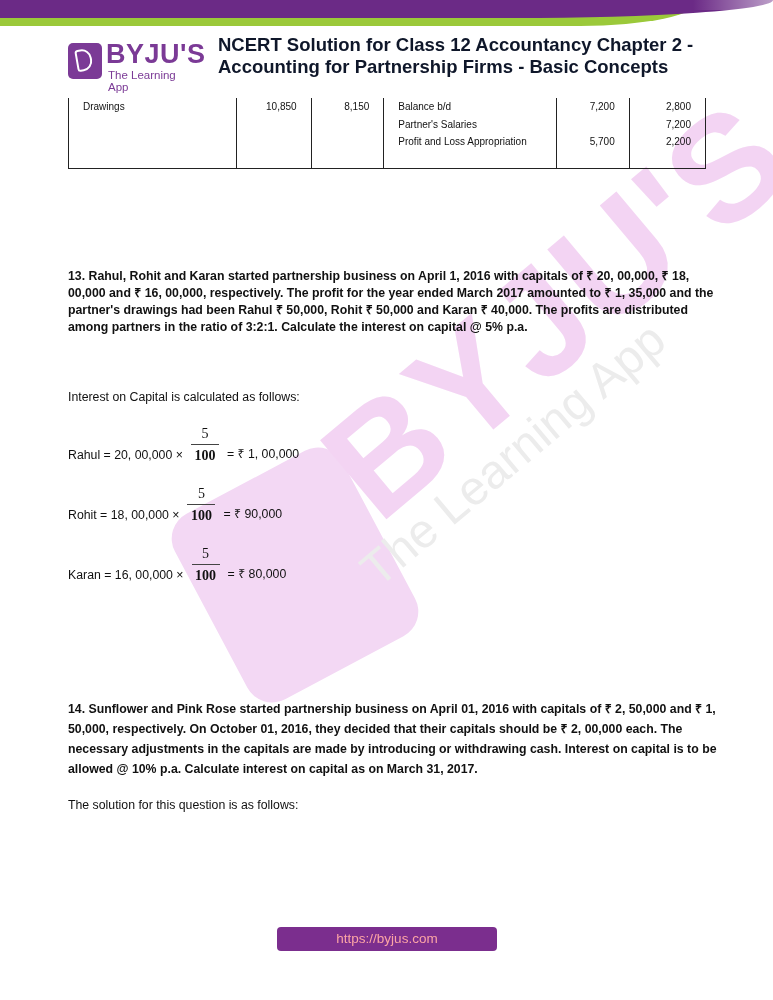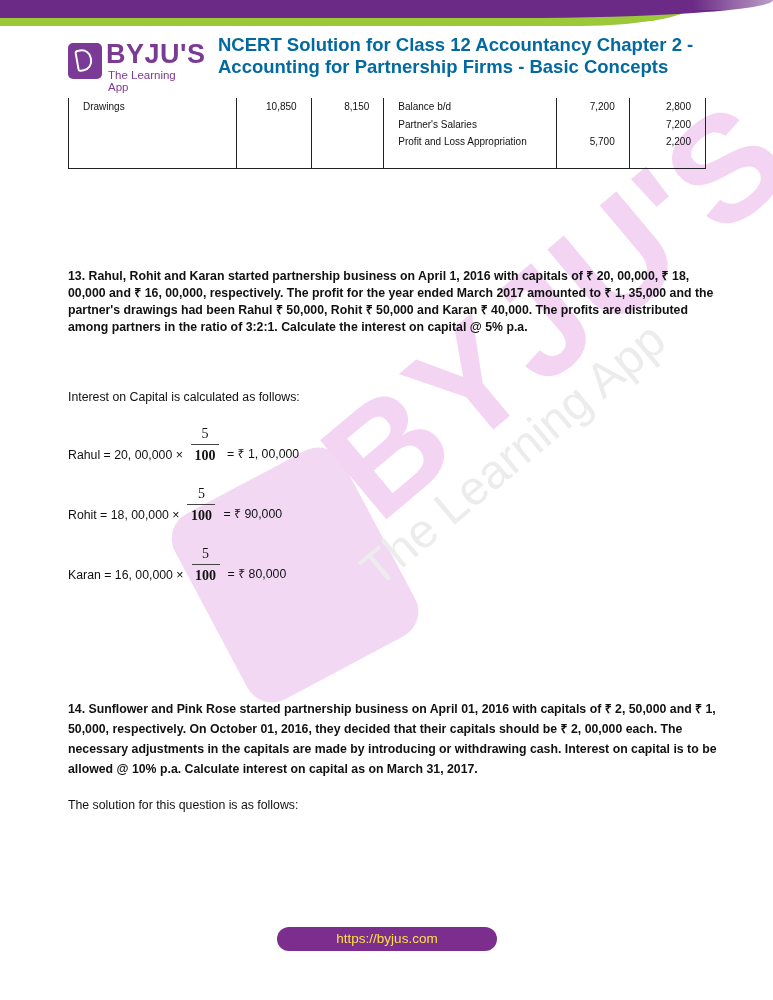--- a/index.html
+++ b/index.html
@@ -10,21 +10,21 @@
   .banner .green { position: absolute; left: 0; top: 0; width: 700px; height: 26px; background: #9bc93a; border-bottom-right-radius: 120px 26px; }
   .banner .purple { position: absolute; left: 0; top: 0; width: 773px; height: 18px; background: #6b2a86; border-bottom-right-radius: 260px 18px; }
   .banner .fade { position: absolute; right: 0; top: 0; width: 80px; height: 10px; background: linear-gradient(90deg, rgba(255,255,255,0), rgba(255,255,255,0.55)); }
 
   
   .logo { position: absolute; left: 68px; top: 42px; width: 130px; height: 40px; }
   .logo .mark { position: absolute; left: 0; top: 1px; width: 34px; height: 36px; background: #7b3a96; border-radius: 5px; }
   .logo .mark span { position: absolute; left: 8px; top: 6px; width: 16px; height: 22px; border: 2.5px solid #fff; border-radius: 3px 10px 10px 3px; box-sizing: border-box; transform: rotate(-10deg); }
   .logo .word { position: absolute; left: 38px; top: -3px; font-size: 27px; font-weight: bold; color: #7b3a96; letter-spacing: 0.5px; }
   .logo .tag { position: absolute; left: 40px; top: 27px; font-size: 11.5px; color: #7b3a96; }
-  .title { position: absolute; left: 218px; top: 34px; font-size: 18.5px; font-weight: bold; line-height: 22px; color: #0369a1; }
+  .title { position: absolute; left: 218px; top: 34px; font-size: 18.5px; font-weight: bold; line-height: 22px; color: #0f172a; }
 
   
   .watermark { position: absolute; left: 170px; top: 300px; width: 460px; height: 400px; pointer-events: none; }
   .watermark .wm-mark { position: absolute; left: 30px; top: 170px; width: 190px; height: 210px; background: #f3d8f4; border-radius: 28px; transform: rotate(-28deg); }
   .watermark .wm-word { position: absolute; left: 120px; top: 120px; font-size: 150px; font-weight: bold; color: #f3d4f3; transform: rotate(-40deg); transform-origin: left top; white-space: nowrap; letter-spacing: 2px; }
   .watermark .wm-tag { position: absolute; left: 180px; top: 255px; font-size: 48px; color: #ececec; transform: rotate(-40deg); transform-origin: left top; white-space: nowrap; }
 
   
   .acct { position: absolute; left: 68px; top: 98px; width: 638px; border-collapse: collapse; font-size: 10px; z-index: 2; }
   .acct td { padding: 0 14px; height: 17.5px; vertical-align: middle; }
@@ -50,21 +50,21 @@
   .calc { position: absolute; left: 68px; font-size: 12.3px; z-index: 2; white-space: nowrap; }
   .calc .lhs, .calc .rhs { display: inline-block; vertical-align: bottom; }
   .frac { display: inline-block; vertical-align: bottom; text-align: center; font-family: "Liberation Serif", serif; font-size: 14px; margin: 0 6px 0 6px; width: 32px; line-height: 16px; position: relative; top: 2px; }
   .frac .num { display: block; border-bottom: 1px solid #444; padding-bottom: 2px; margin: 0 2px; }
   .frac .den { display: block; padding-top: 3px; font-weight: bold; }
   .calc1 { top: 424px; }
   .calc2 { top: 484px; }
   .calc3 { top: 544px; }
 
   
-  .footer { position: absolute; left: 277px; top: 927px; width: 220px; height: 24px; background: #7b2e8e; border-radius: 12px; color: #fde047; font-size: 13.5px; text-align: center; line-height: 24px; z-index: 2; }
+  .footer { position: absolute; left: 277px; top: 927px; width: 220px; height: 24px; background: #7b2e8e; border-radius: 4px; color: #fca5a5; font-size: 13.5px; text-align: center; line-height: 24px; z-index: 2; }
 </style>
 </head>
 <body>
 
 <div class="banner">
   <div class="green"></div>
   <div class="purple"></div>
   <div class="fade"></div>
 </div>
 

